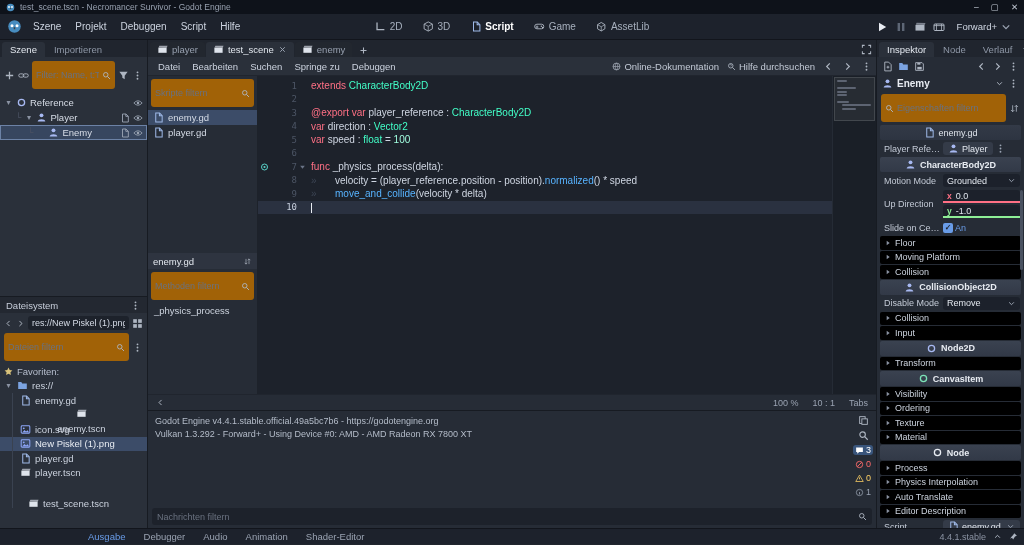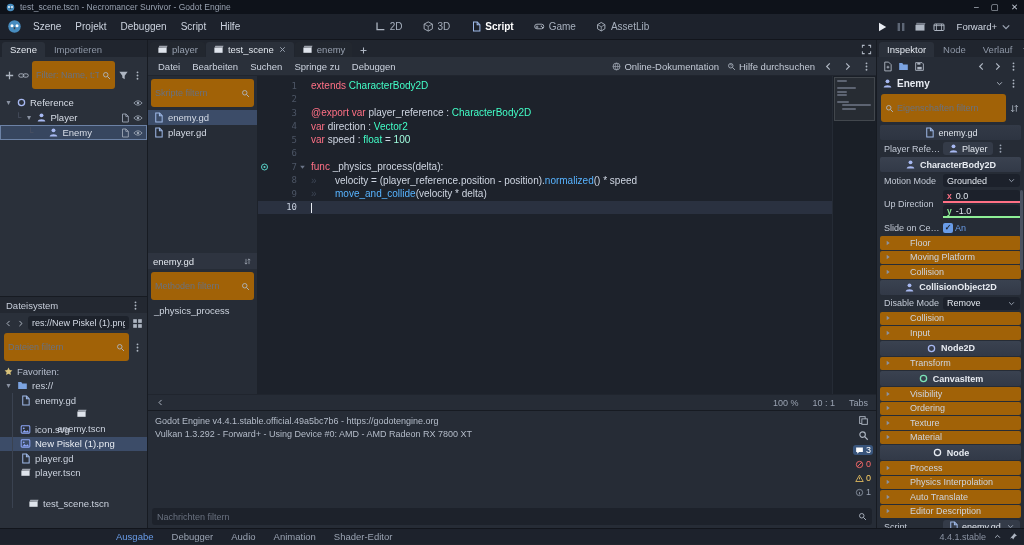--- a/index.html
+++ b/index.html
@@ -107,33 +107,33 @@
   .output-panel{height:118px;background:#262c36;border-top:1px solid #171b22;display:flex;flex-direction:column;flex:none;}
   .output-main{flex:1;display:flex;min-height:0;}
   .output-text{flex:1;padding:4px 7px;font-family:"DejaVu Sans Mono",monospace;font-size:9px;color:#b4bcc9;line-height:13px;overflow:hidden;white-space:nowrap;}
   .output-side{width:26px;display:flex;flex-direction:column;align-items:center;gap:4px;padding:4px 0;flex:none;}
   .count-row{display:flex;align-items:center;gap:2px;font-size:9px;color:#9aa3b2;padding:0 2px;}
   .count-row.active{background:#39557c;border-radius:3px;color:#fff;}
   .count-row.k-errors{color:#ff6b6b;}.count-row.k-warnings{color:#ffd166;}
   .count-row.k-errors .i,{color:#ff6b6b}
   .output-filterrow{height:17px;margin:2px 4px 3px;background:#1d222b;border-radius:3px;display:flex;align-items:center;padding:0 5px;gap:20px;flex:none;}
   
-  .statusbar{height:16px;background:#1d222c;border-top:1px solid #12151c;display:flex;align-items:center;padding-left:108px;gap:2px;flex:none;}
+  .statusbar{height:16px;background:#1d222c;border-top:1px solid #12151c;display:flex;align-items:center;padding-left:80px;gap:2px;flex:none;}
   .btab{padding:1px 8px;font-size:9.5px;color:#9aa3b2;border-radius:3px;}
   .btab.active{color:var(--accent);}
   .status-right{margin-left:auto;display:flex;align-items:center;gap:7px;padding-right:6px;color:#8b93a3;font-size:9px;}
   
   .insp-toolbar{height:18px;display:flex;align-items:center;gap:5px;padding:0 5px;flex:none;}
   .insp-node{height:17px;display:flex;align-items:center;gap:4px;padding:0 5px;flex:none;}
   .insp-node .name{font-size:10px;color:#e8ecf2;font-weight:bold;}
   .insp-filterrow{display:flex;align-items:center;gap:3px;padding:2px 4px;flex:none;}
   .insp-body{flex:1;overflow:hidden;padding:0 3px;min-height:0;}
   .insp-scriptbar{height:15px;display:flex;align-items:center;justify-content:center;gap:4px;background:linear-gradient(#333a47,#2d3441);border-radius:2px;margin:1px 0;font-size:9px;color:#dfe4ec;}
   .cat-row{height:15px;display:flex;align-items:center;justify-content:center;gap:4px;background:linear-gradient(#3a4250,#323947);border-radius:2px;margin:1px 0;font-size:9px;color:#e8ecf2;font-weight:bold;}
-  .grp-row{height:13.5px;display:flex;align-items:center;gap:18px;background:#a16207;border-radius:2px;margin:1px 0;padding-left:4px;font-size:9px;color:#cdd4df;}
+  .grp-row{height:13.5px;display:flex;align-items:center;gap:3px;background:#000000;border-radius:2px;margin:1px 0;padding-left:4px;font-size:9px;color:#cdd4df;}
   .grp-arrow{width:8px;height:8px;display:inline-flex;color:#8b93a3;}
   .prop-row{display:flex;align-items:center;min-height:15px;font-size:9px;gap:2px;padding:0 1px;}
   .prop-label{width:60px;color:#c3cad6;padding-left:3px;overflow:hidden;white-space:nowrap;text-overflow:ellipsis;flex:none;}
   .prop-value{flex:1;display:flex;align-items:center;gap:2px;min-width:0;}
   .prop-value.col{flex-direction:column;align-items:stretch;gap:2px;padding:2px 0;}
   .dropdown{flex:1;background:#1c212b;border-radius:3px;height:13px;display:flex;align-items:center;padding:0 4px;color:#e2e7ee;gap:2px;min-width:0;}
   .dropdown .arrow{margin-left:auto;}
   .vec-field{display:flex;align-items:center;gap:4px;background:#1c212b;height:13px;border-radius:3px 3px 0 0;padding:0 4px;}
   .vec-field.axis-x{border-bottom:2px solid var(--ax-x);}
   .vec-field.axis-y{border-bottom:2px solid var(--ax-y);}

